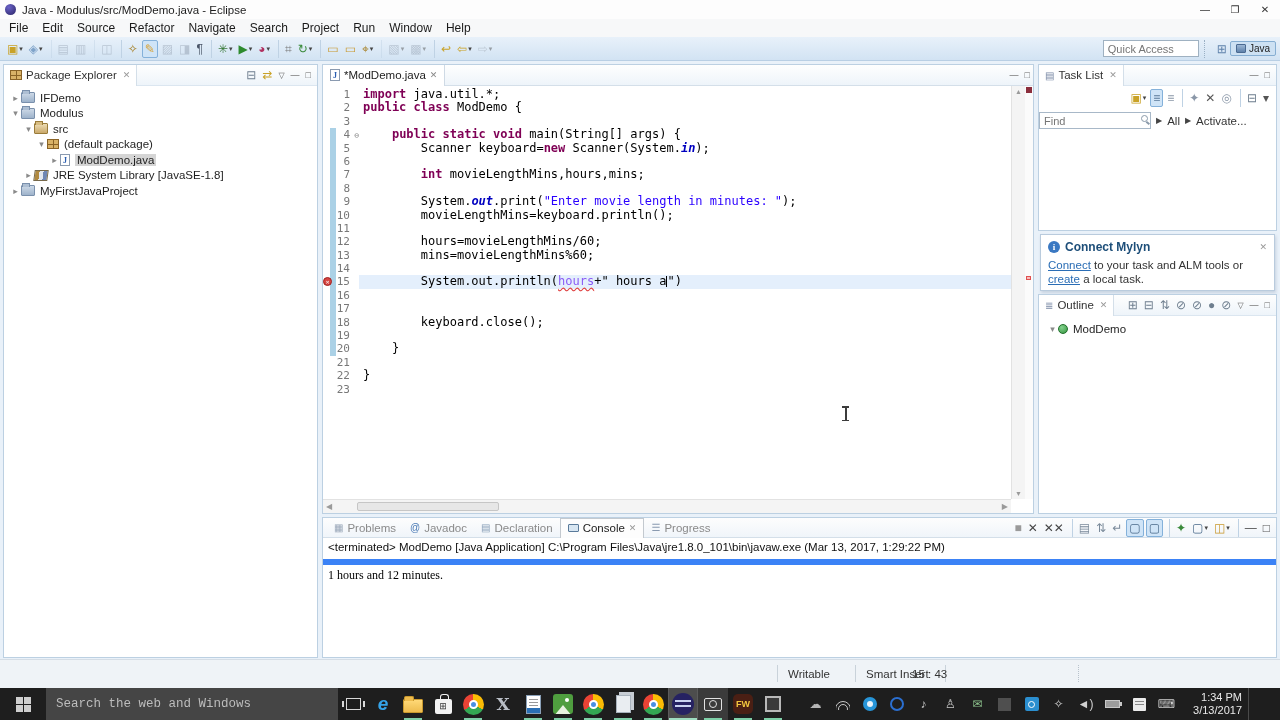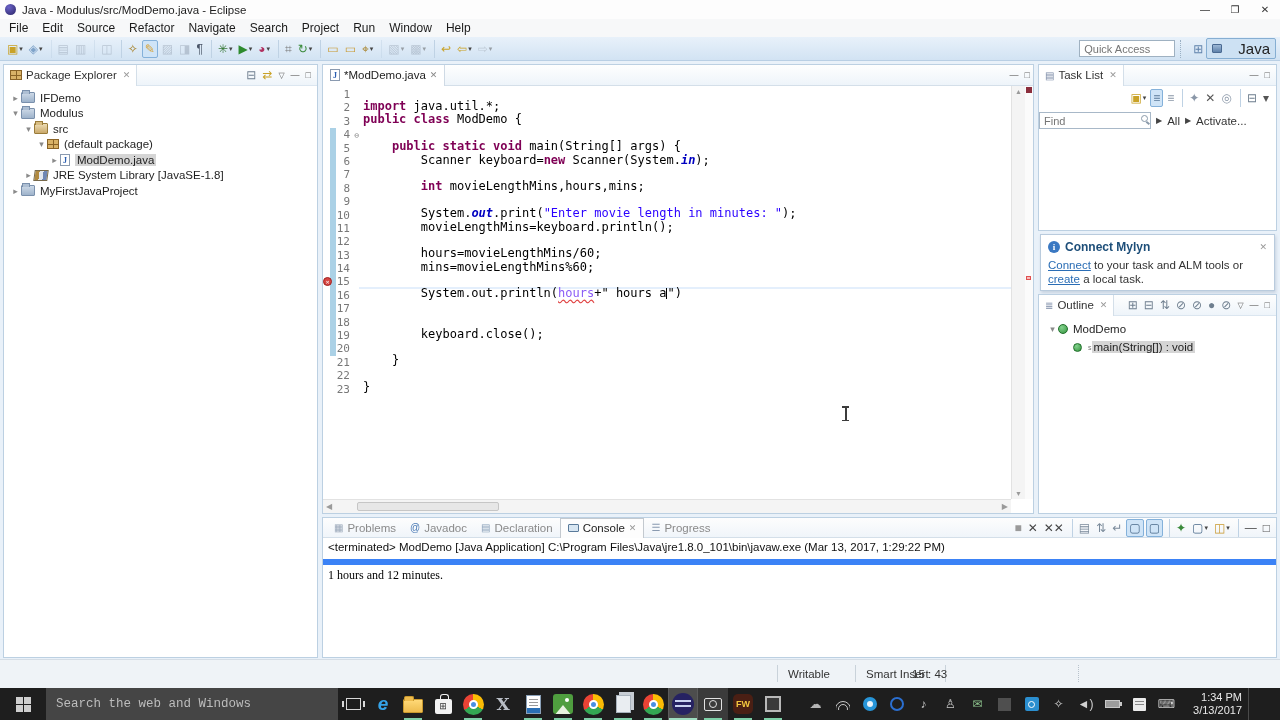--- a/index.html
+++ b/index.html
@@ -17,21 +17,21 @@
   .maintoolbar{position:absolute;left:0;top:37px;width:1280px;height:24px;background:linear-gradient(#e8f1fa,#d2e3f3);border-bottom:1px solid #b9cfe4;display:flex;align-items:center;padding:0 4px;}
   .tbi{display:inline-flex;align-items:center;height:18px;padding:0 2px;margin:0 1px;font-size:12px;}
   .tbi .glyph{font-size:12px;line-height:18px;}
   .tbi .dd{font-size:7px;color:#444;margin-left:1px;}
   .tbi.hl{background:#cfe4f7;border:1px solid #84b1da;border-radius:2px;}
   .tbi.grey{opacity:.45;}
   .tbi.sep{border-left:1px solid #bfd2e4;margin-left:5px;padding-left:6px;}
   .tb-right{margin-left:auto;display:flex;align-items:center;}
   .qa-input{width:96px;height:17px;border:1px solid #9fb1c1;background:#fff;font-size:11px;color:#555;padding:0 4px;font-family:"Liberation Sans",sans-serif;}
   .persp-sep{width:5px;height:18px;border-left:1px dotted #9ab0c4;margin:0 5px;}
-  .persp-btn{display:flex;align-items:center;gap:16px;font-size:15px;color:#222;padding:1px 5px;}
+  .persp-btn{display:flex;align-items:center;gap:3px;font-size:10px;color:#222;padding:1px 5px;}
   .persp-btn.active{background:#cde1f3;border:1px solid #86aed2;border-radius:2px;}
   .persp-ico{width:10px;height:9px;background:linear-gradient(#9db8d6,#5f82ab);border:1px solid #4a6a92;border-radius:1px;}
 
   
   .panel{position:absolute;background:#fff;border:1px solid #bcd0e2;}
   .phead{height:21px;border-bottom:1px solid #dbe6f0;background:linear-gradient(#fefefe,#eef4fa);display:flex;align-items:center;padding-right:3px;}
   .ptab{display:flex;align-items:center;gap:4px;padding:0 6px;height:21px;background:#fff;border-right:1px solid #d4dfe9;font-size:11.5px;color:#333;}
   .ptab .x{color:#999;font-size:9px;margin-left:2px;}
   .spacer{flex:1;}
   .mini{font-size:9px;color:#666;padding:0 3px;}
@@ -58,21 +58,21 @@
   .etabs{height:21px;background:linear-gradient(#fefefe,#eef4fa);border-bottom:1px solid #d4dfe9;display:flex;align-items:center;}
   .etab{display:flex;align-items:center;gap:4px;height:21px;padding:0 7px;background:#fff;border-right:1px solid #cfdae5;font-size:11.5px;color:#222;}
   .etab .x{color:#888;font-size:9px;}
   .codewrap{position:absolute;left:0;top:21px;right:22px;bottom:14px;background:#fff;overflow:hidden;font-family:"DejaVu Sans Mono","Liberation Mono",monospace;font-size:12px;line-height:13.4px;padding-top:2px;}
   .cl{display:flex;height:13.4px;white-space:pre;}
   .gut{width:36px;flex:none;position:relative;}
   .gut .bar{position:absolute;left:7px;top:0;bottom:0;width:6px;background:#abd1e6;}
   .gut .num{position:absolute;right:9px;font-size:11px;color:#787878;}
   .gut .fold{position:absolute;right:0px;top:1px;font-size:8px;color:#888;}
   .gut .errdot{position:absolute;left:0;top:2px;width:9px;height:9px;border-radius:50%;background:#d64541;border:1px solid #a02020;color:#fff;font-size:6px;line-height:8px;text-align:center;}
-  .code{flex:1;padding-left:4px;color:#000;margin-top:12px;}
+  .code{flex:1;padding-left:4px;color:#000;}
   .cl.cur .code{background:#e4effc;}
   .seg-kw{color:#7f0055;font-weight:bold;}
   .seg-st{color:#2a00ff;}
   .seg-sf{color:#0000c0;font-weight:bold;font-style:italic;}
   .seg-pl{color:#000;}
   .seg-err{color:#8b5cf6;text-decoration-line:underline;text-decoration-style:wavy;text-decoration-color:#e04040;}
   .caret{display:inline-block;width:1px;height:11px;background:#000;vertical-align:-2px;}
   .vscroll{position:absolute;top:21px;right:8px;width:14px;bottom:14px;background:#f4f4f4;border-left:1px solid #e2e2e2;font-size:7px;color:#9a9a9a;text-align:center;}
   .vscroll .up{position:absolute;top:2px;left:0;right:0;}
   .vscroll .dn{position:absolute;bottom:2px;left:0;right:0;}
@@ -511,25 +511,20 @@
     <span class="vmenu">▽</span>
     <span class="mini">—</span>
     <span class="mini">□</span>
   </div>
   <div style="padding-top:3px;">
     <div class="orow" style="padding-left:8px;">
       <span class="arrow">▾</span>
       <span class="i-class ticon"></span>
       <span class="tlabel">ModDemo</span>
     </div>
-    <div class="orow sel" style="padding-left:34px;">
-      <span class="i-method ticon"></span>
-        <span class="dec">s</span>
-      <span class="tlabel">main(String[]) : void</span>
-    </div>
   </div>
 </div>
 
 <div class="panel" style="left:322px;top:517px;width:955px;height:141px;">
   <div class="ctabs" id="console-tabs">
     <span class="ctab">
         <span class="cticon" style="color: rgb(154, 167, 184);">▦</span>
         <span>Problems</span>
       </span>
       <span class="ctab">

